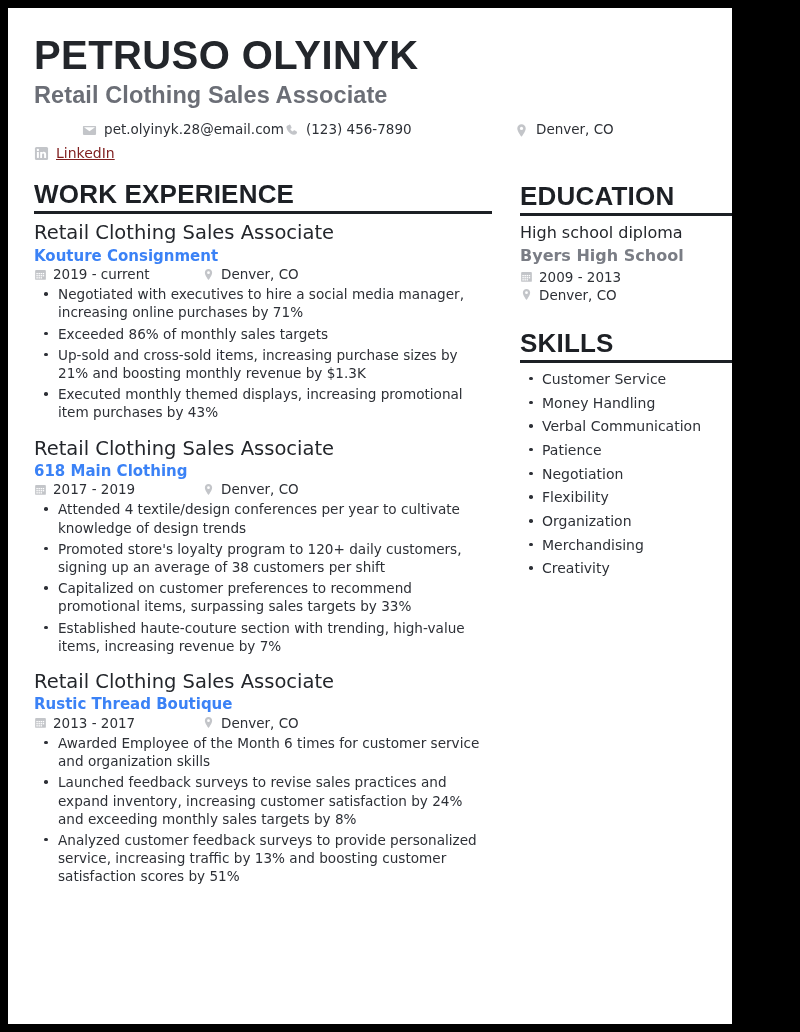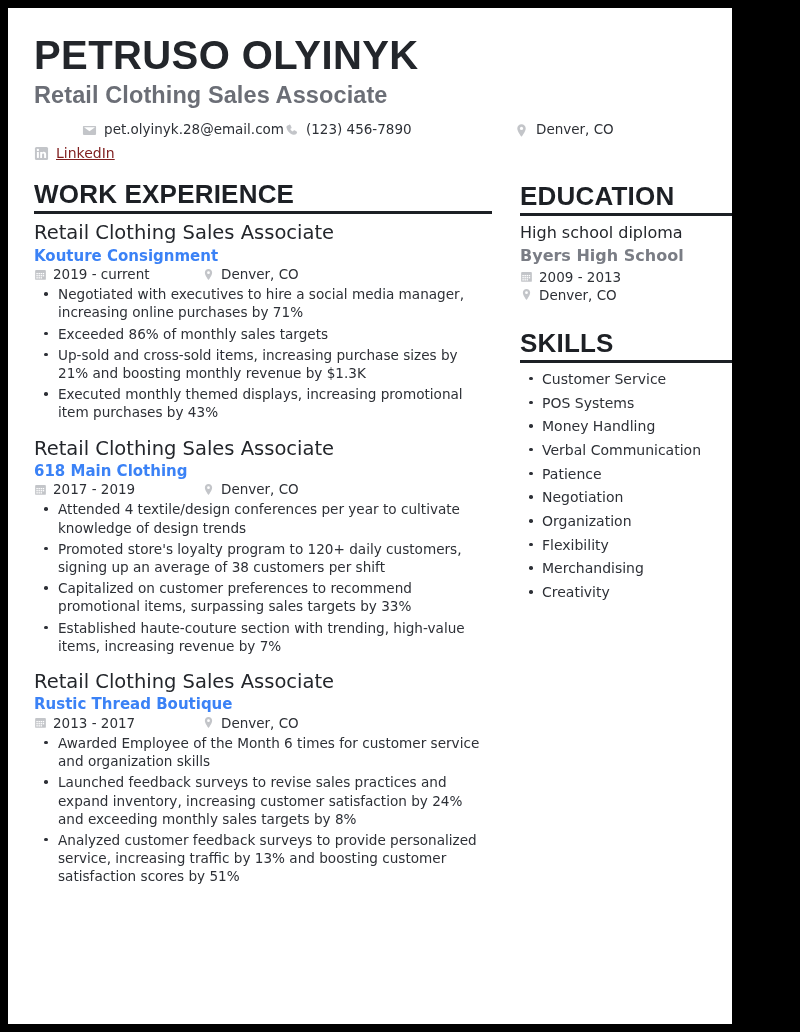--- a/index.html
+++ b/index.html
@@ -457,27 +457,26 @@
               </div>
             </div>
           </div>
         </div>
 
         <div id="skills-section">
           <div class="section-title">SKILLS</div>
           <div class="section-rule"></div>
           <ul class="skills-list">
             <li>Customer Service</li>
-            <li>POS Systems</li>
             <li>Money Handling</li>
             <li>Verbal Communication</li>
             <li>Patience</li>
             <li>Negotiation</li>
+            <li>Flexibility</li>
             <li>Organization</li>
-            <li>Flexibility</li>
             <li>Merchandising</li>
             <li>Creativity</li>
           </ul>
         </div>
 
       </div>
 
     </div>
   </div>
 </div>

